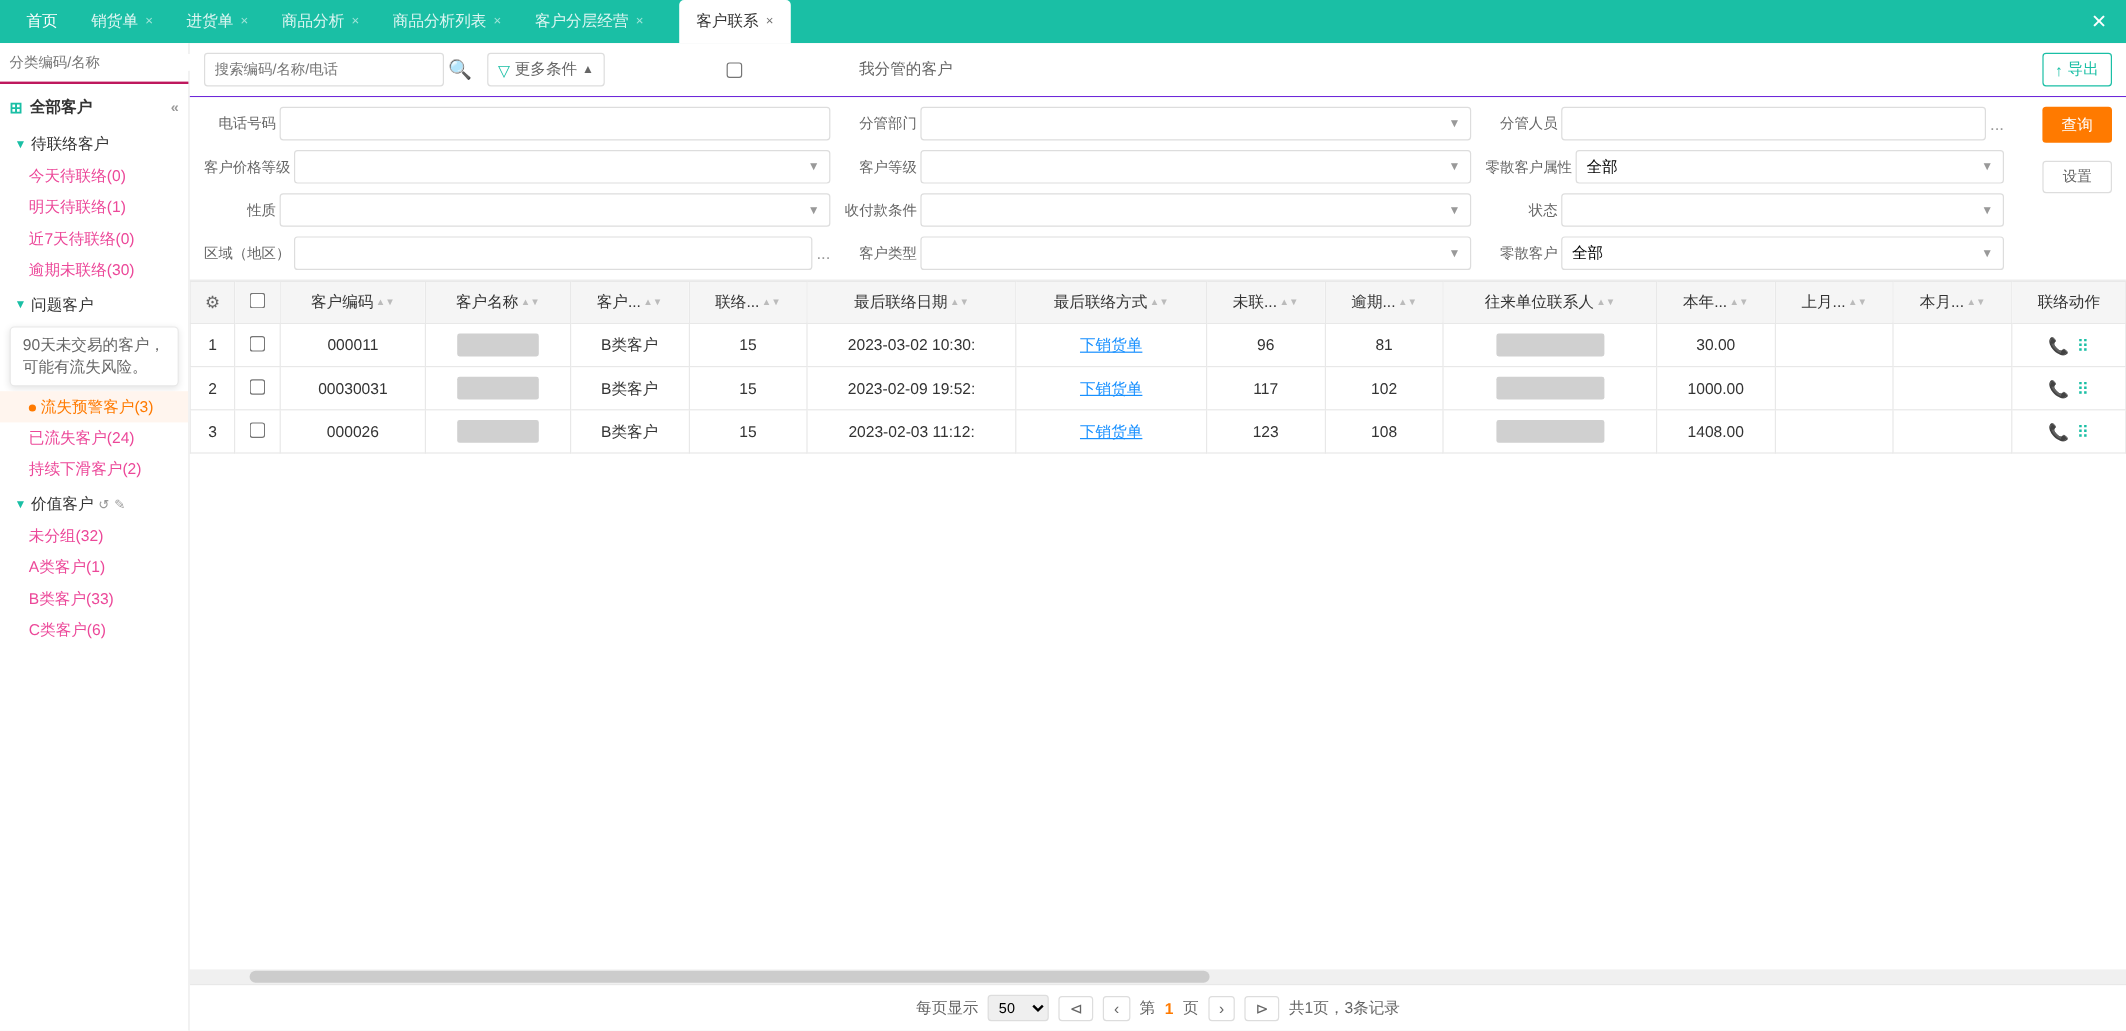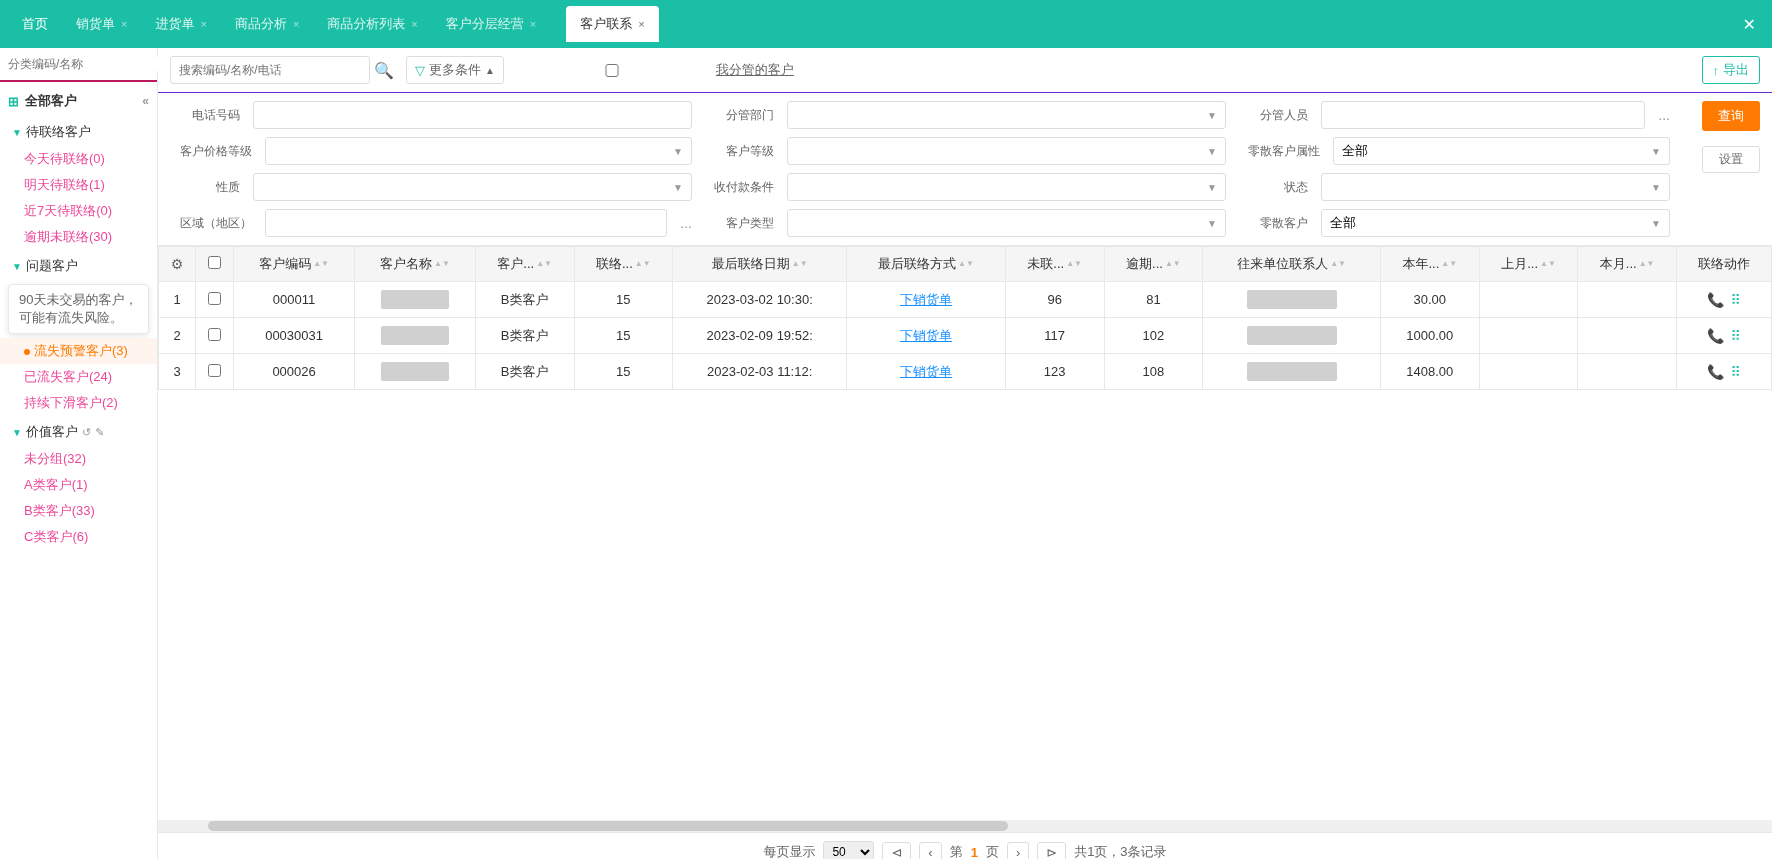--- a/index.html
+++ b/index.html
@@ -3,21 +3,21 @@
   <meta charset="utf-8">
   <style>
     * { box-sizing: border-box; margin: 0; padding: 0; font-family: 'Microsoft YaHei', Arial, sans-serif; font-size: 13px; }
     body { background: #f5f5f5; overflow: hidden; }
 
     
     .top-tabs {
       background: #1abfa5;
       display: flex;
       align-items: center;
-      height: 48px;
+      height: 36px;
       padding: 12px 8px;
     }
     .top-tab {
       display: flex;
       align-items: center;
       padding: 0 14px;
       height: 36px;
       color: rgba(255,255,255,0.85);
       cursor: pointer;
       font-size: 13px;
@@ -215,21 +215,20 @@
       margin-right: 4px;
       color: #1abfa5;
     }
     .my-customers {
       display: flex;
       align-items: center;
       margin-left: 8px;
       color: #666;
       font-size: 12px;
       cursor: pointer;
-      text-decoration: underline;
     }
     .my-customers input[type=checkbox] {
       margin-right: 4px;
     }
     .export-btn {
       margin-left: auto;
       display: flex;
       align-items: center;
       color: #1abfa5;
       cursor: pointer;
@@ -246,22 +245,21 @@
       padding: 8px 12px;
       display: grid;
       grid-template-columns: 1fr 1fr 1fr;
       gap: 8px 12px;
       position: relative;
       flex-shrink: 0;
     }
     .filter-row {
       display: flex;
       align-items: center;
-      gap: 13px;
-      margin-left: 10px;
+      gap: 3px;
     }
     .filter-label {
       color: #666;
       font-size: 12px;
       white-space: nowrap;
       min-width: 60px;
       text-align: right;
     }
     .filter-input {
       flex: 1;

